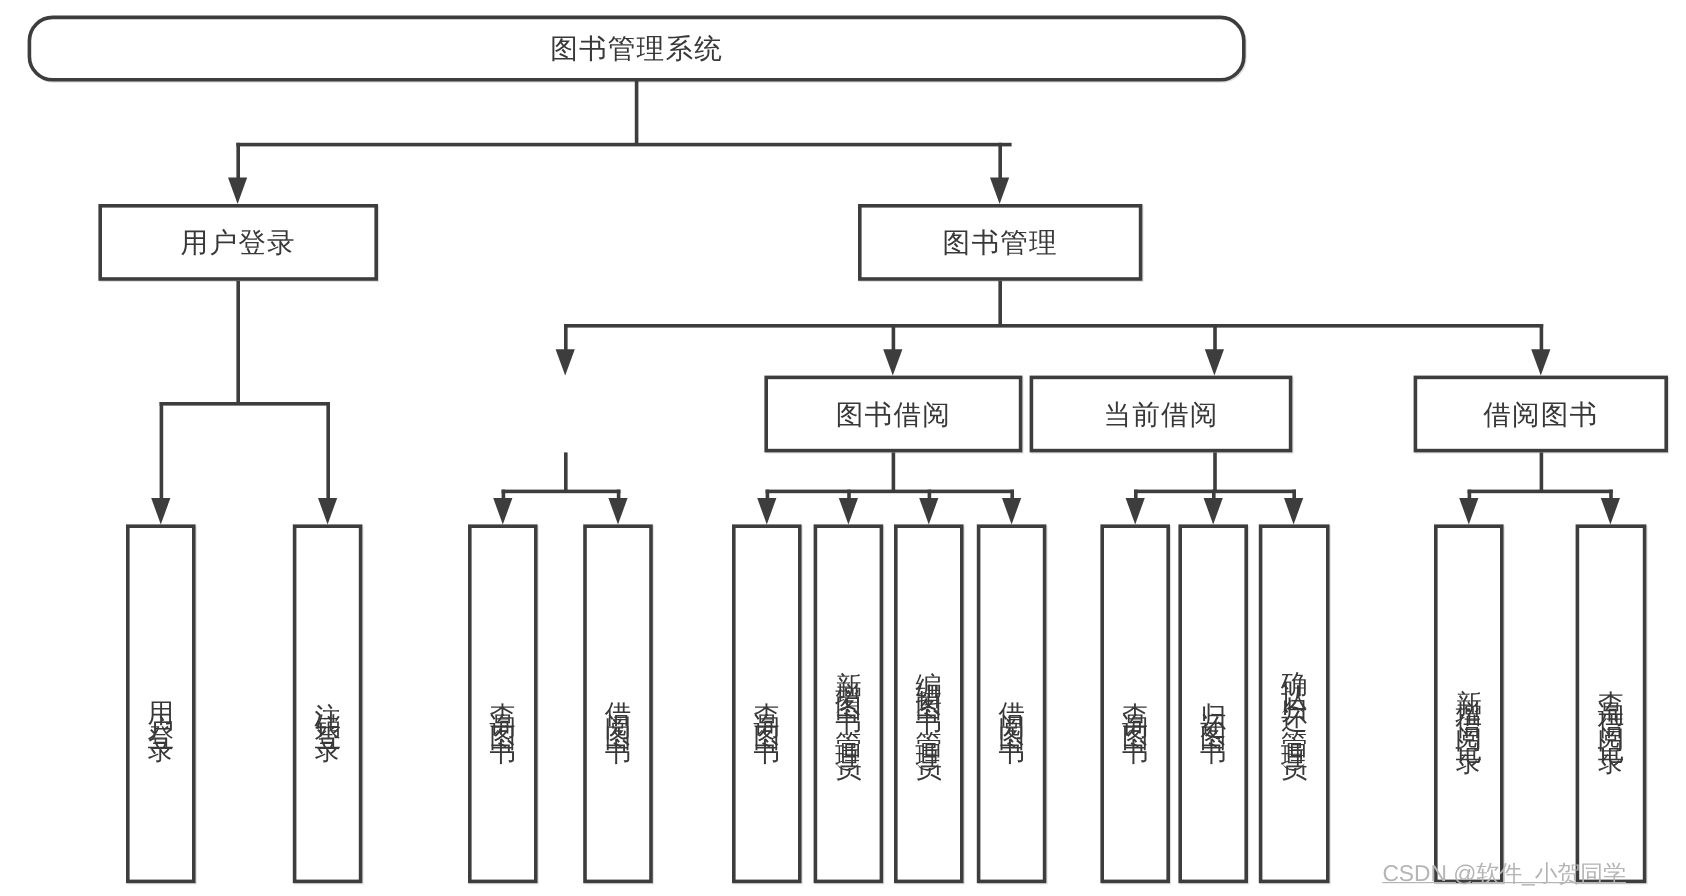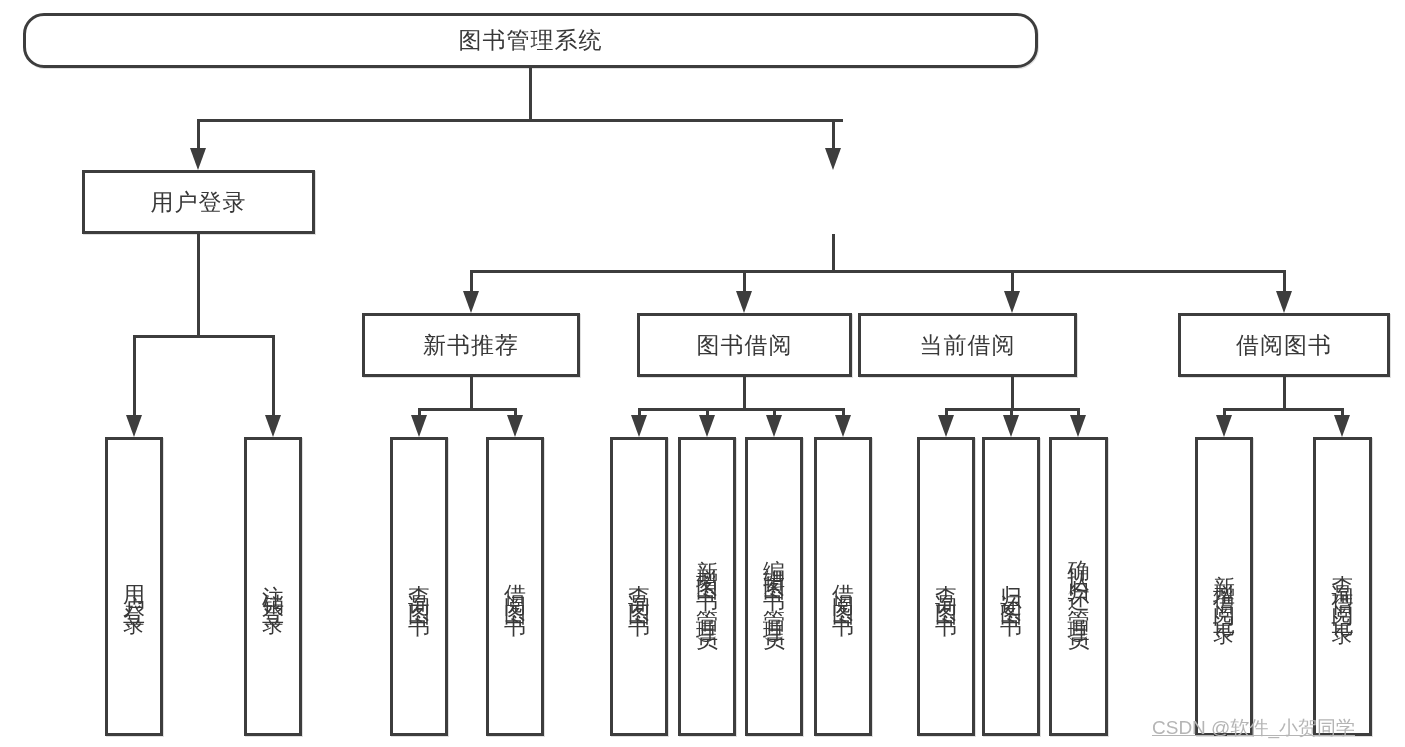--- a/index.html
+++ b/index.html
@@ -34,22 +34,22 @@
 </style>
 </head>
 <body>
 
 <div id="canvas">
 
   <div class="box" style="left:23px;top:13px;width:1015px;height:55px;border-radius:21px;">图书管理系统</div>
 
   <div class="box" style="left:82px;top:170px;width:233px;height:64px;">用户登录</div>
 
+  <div class="box" style="left:715px;top:170px;width:237px;height:64px;">图书管理</div>
 
-  <div class="box" style="left:362px;top:313px;width:218px;height:64px;">新书推荐</div>
 
   <div class="box" style="left:637px;top:313px;width:215px;height:64px;text-align:center;">图书借阅</div>
 
   <div class="box" style="left:858px;top:313px;width:219px;height:64px;">当前借阅</div>
 
   <div class="box" style="left:1178px;top:313px;width:212px;height:64px;">借阅图书</div>
 
   <div class="leaf" style="left:105px;top:437px;width:58px;height:299px;">
     <span>用户登录</span>
     </div>

